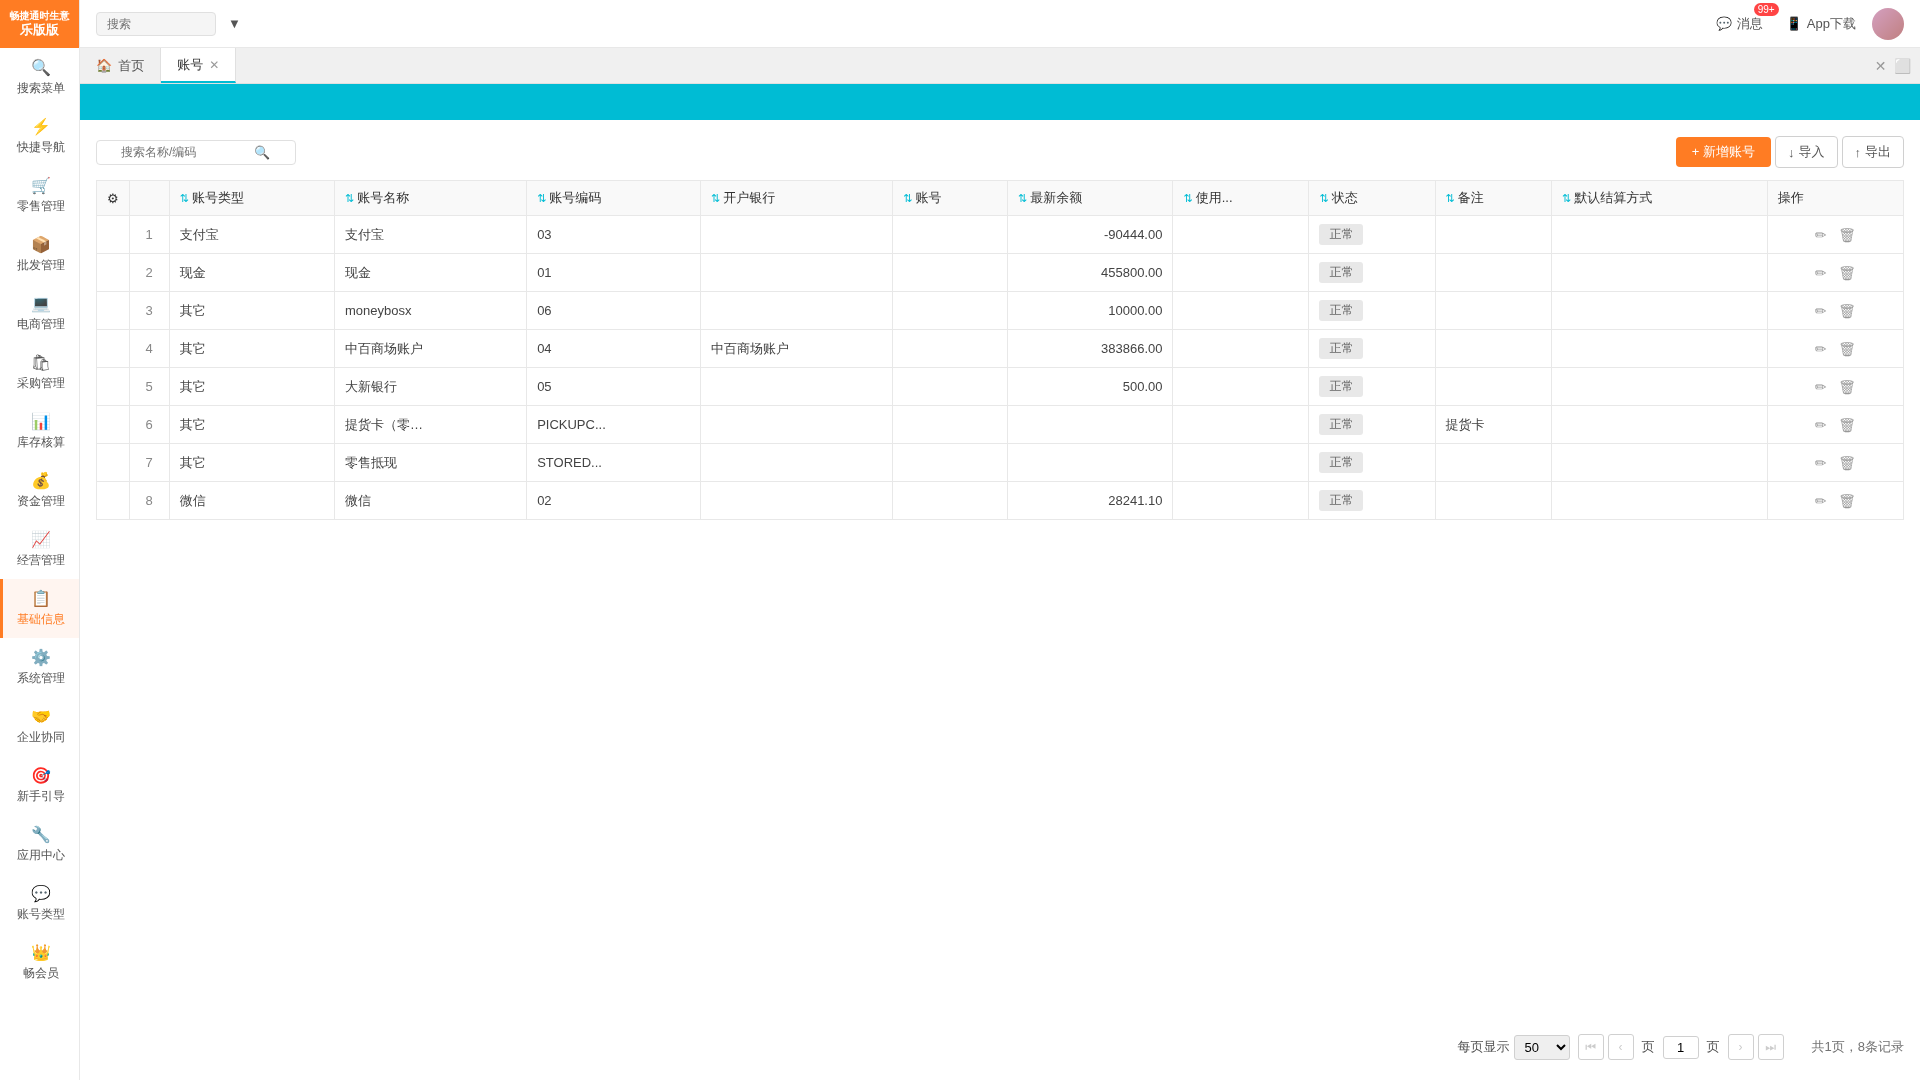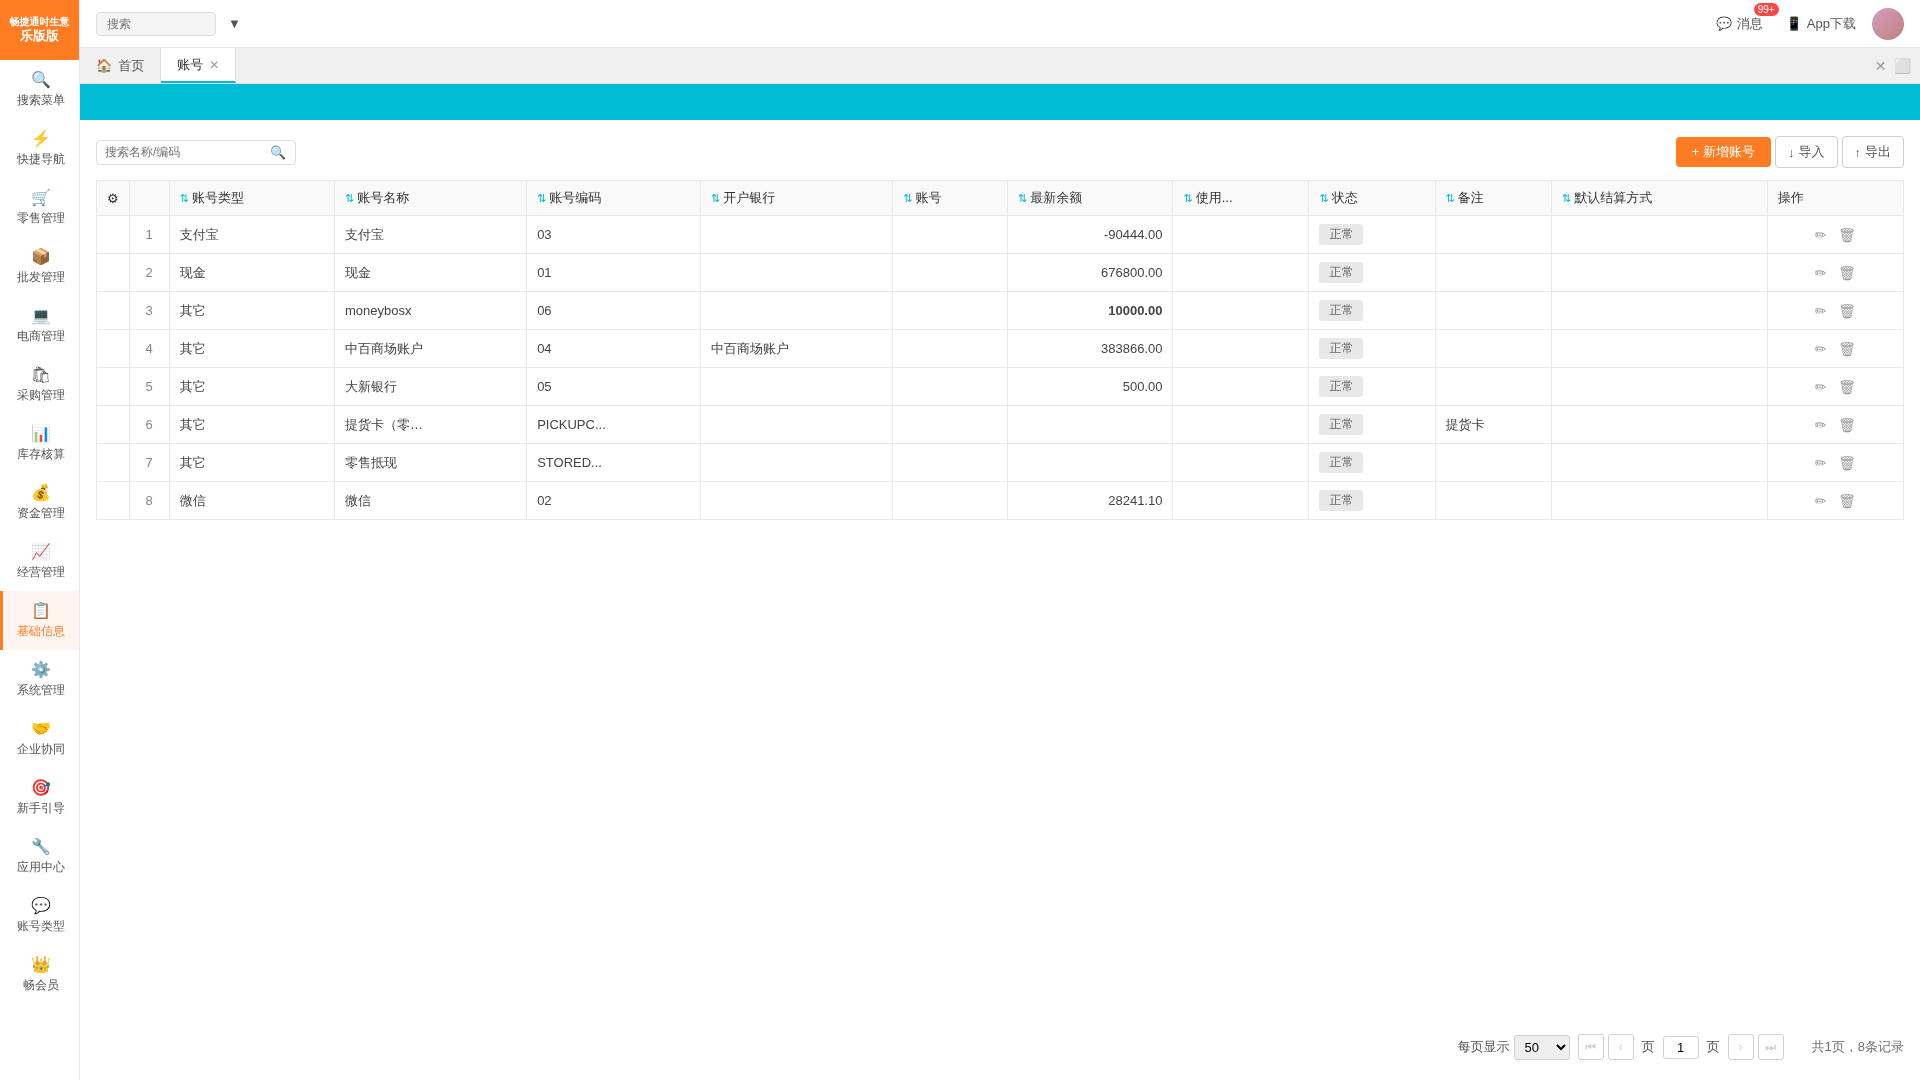--- a/index.html
+++ b/index.html
@@ -10,21 +10,21 @@
       width: 80px;
       background: #fff;
       display: flex;
       flex-direction: column;
       border-right: 1px solid #e8e8e8;
       height: 100%;
       flex-shrink: 0;
     }
     .sidebar-logo {
       background: #ff7c23;
-      height: 60px;
+      height: 48px;
       display: flex;
       align-items: center;
       justify-content: center;
       padding: 4px;
     }
     .logo-inner {
       background: #ff7c23;
       color: white;
       font-size: 11px;
       font-weight: bold;
@@ -162,21 +162,21 @@
       display: flex;
       align-items: center;
       justify-content: space-between;
       margin-bottom: 12px;
     }
     .search-box {
       display: flex;
       align-items: center;
       border: 1px solid #e0e0e0;
       border-radius: 4px;
-      padding: 4px 8px;
+      padding: 4px 24px;
       background: #fff;
       width: 200px;
       gap: 6px;
     }
     .search-box input {
       border: none;
       outline: none;
       font-size: 12px;
       color: #999;
       background: transparent;
@@ -488,39 +488,39 @@
       </td>
     </tr>
           <tr>
       <td class="settings-col"></td>
       <td class="num-col">2</td>
       <td>现金</td>
       <td>现金</td>
       <td>01</td>
       <td></td>
       <td></td>
-      <td style="text-align:right;">676800.00</td>
+      <td style="text-align:right;">455800.00</td>
       <td></td>
       <td><span class="status-badge normal">正常</span></td>
       <td></td>
       <td></td>
       <td style="text-align:center;">
         <button class="action-btn">✏</button>
         <button class="action-btn">🗑</button>
       </td>
     </tr>
           <tr>
       <td class="settings-col"></td>
       <td class="num-col">3</td>
       <td>其它</td>
       <td>moneybosx</td>
       <td>06</td>
       <td></td>
       <td></td>
-      <td style="text-align:right;font-weight:bold;">10000.00</td>
+      <td style="text-align:right;">10000.00</td>
       <td></td>
       <td><span class="status-badge normal">正常</span></td>
       <td></td>
       <td></td>
       <td style="text-align:center;">
         <button class="action-btn">✏</button>
         <button class="action-btn">🗑</button>
       </td>
     </tr>
           <tr>

